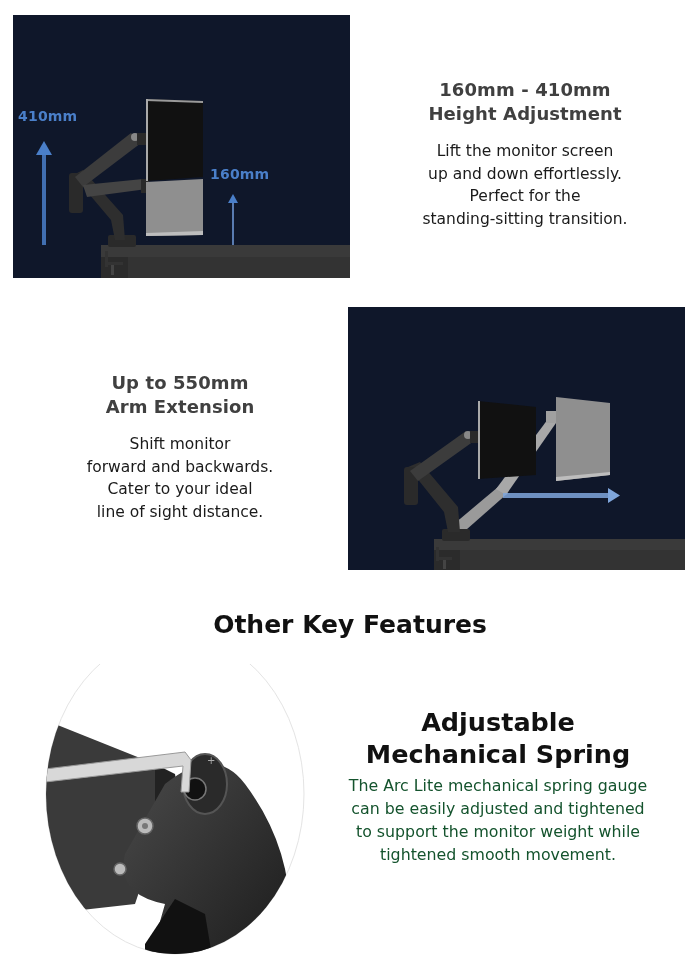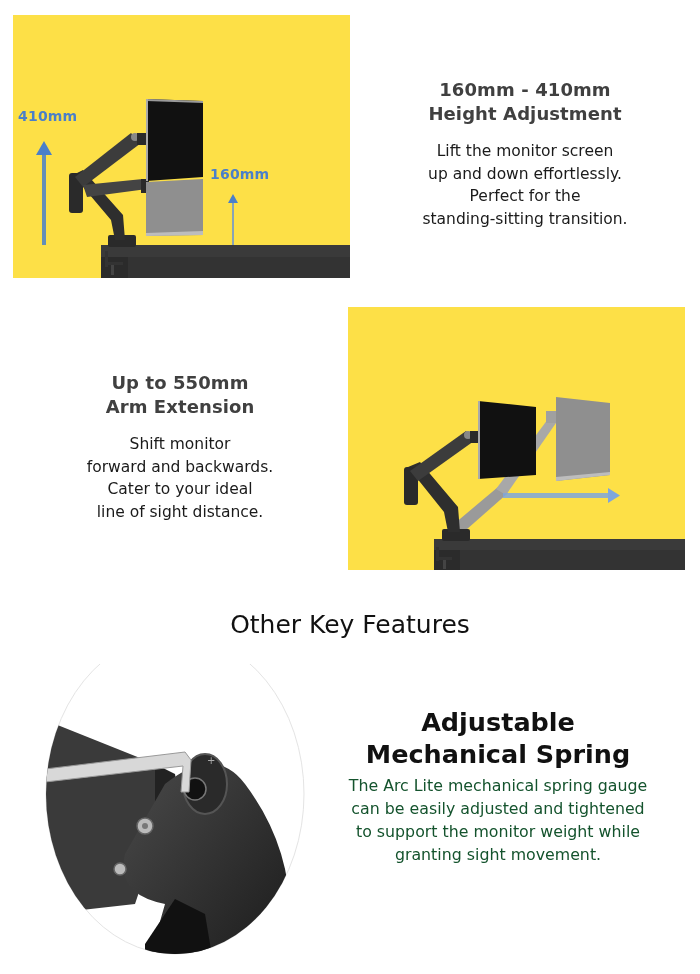--- a/index.html
+++ b/index.html
@@ -1,28 +1,28 @@
 <!DOCTYPE html>
 <html><head>
 <meta charset="utf-8">
 <style>
   * { box-sizing: border-box; margin: 0; padding: 0; }
   html, body { width: 700px; height: 974px; background: #ffffff; overflow: hidden; }
   body { position: relative; font-family: "DejaVu Sans", sans-serif; color: #111111; }
 
-  .panel { position: absolute; background: #fde047; overflow: hidden; }
+  .panel { position: absolute; background: #0f172a; overflow: hidden; }
   .panel svg { position: absolute; left: 0; top: 0; }
 
   .text-block { position: absolute; text-align: center; }
   .feat-title { font-weight: bold; font-size: 18px; line-height: 24px; color: #404040; letter-spacing: 0.1px; }
   .feat-desc { font-size: 15.5px; line-height: 22.5px; color: #1a1a1a; margin-top: 14px; }
 
   .dim-label { position: absolute; font-weight: bold; font-size: 14px; color: #4a7fc9; letter-spacing: 0.2px; }
 
-  .section-heading { position: absolute; left: 0; width: 700px; top: 608px; text-align: center; font-weight: normal; font-size: 25px; line-height: 34px; color: #111; }
+  .section-heading { position: absolute; left: 0; width: 700px; top: 608px; text-align: center; font-weight: bold; font-size: 25px; line-height: 34px; color: #111; }
 
   .spring-title { font-weight: bold; font-size: 25.5px; line-height: 32px; color: #111; }
   .spring-desc { font-size: 15.8px; line-height: 23px; color: #14532d; margin-top: 4px; }
 </style>
 </head>
 <body>
 
 <div class="panel" style="left:13px; top:15px; width:337px; height:263px;">
   <svg width="337" height="263" viewBox="0 0 337 263">
 
@@ -161,15 +161,15 @@
 
 <div class="text-block" style="left:318px; top:706px; width:360px;">
   <div class="spring-title">
     <div>Adjustable</div>
     <div>Mechanical Spring</div>
   </div>
   <div class="spring-desc">
     <div>The Arc Lite mechanical spring gauge</div>
     <div>can be easily adjusted and tightened</div>
     <div>to support the monitor weight while</div>
-    <div>granting sight movement.</div>
+    <div>tightened smooth movement.</div>
   </div>
 </div>
 
 </body></html>

